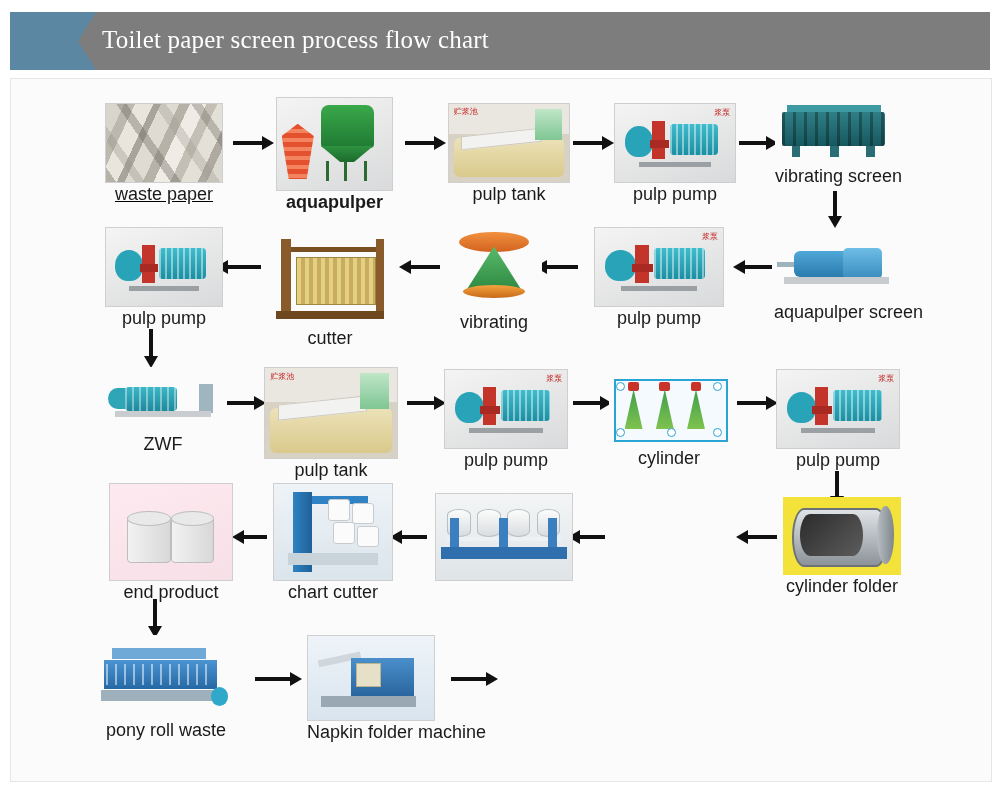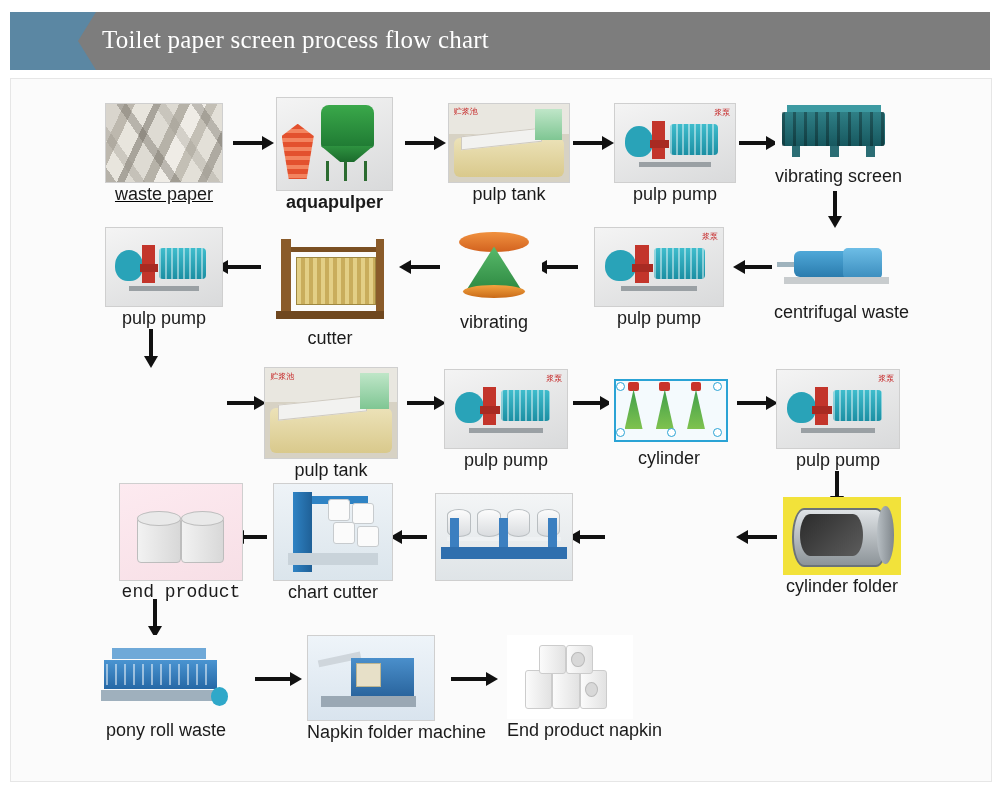--- a/index.html
+++ b/index.html
@@ -323,21 +323,21 @@
   <div class="arrow v" style="left:822px; top:112px; height:26px;"></div>
 
   <div class="node" style="left:763px; top:150px;">
     <div class="pic" style="width:128px;height:72px;border:none;background:transparent;">
       <div class="fill" style="inset:0;background:#fbfbfb;"></div>
       <div class="fill cs-shaft"></div>
       <div class="fill cs-body"></div>
       <div class="fill cs-drum"></div>
       <div class="fill cs-base"></div>
     </div>
-    <div class="cap">centrifugal waste</div>
+    <div class="cap">aquapulper screen</div>
   </div>
 
   <div class="arrow h left" style="left:733px; top:186px; width:28px;"></div>
 
   <div class="node" style="left:583px; top:148px;">
     <div class="pic" style="width:128px;height:78px;">
       <div class="fill bg-gray"></div>
       <div class="fill pp-vol"></div>
       <div class="fill pp-red"></div>
       <div class="fill pp-red2"></div>
@@ -385,20 +385,31 @@
       <div class="fill pp-red2"></div>
       <div class="fill pp-motor"></div>
       <div class="fill pp-motor-fin"></div>
       <div class="fill pp-foot"></div>
     </div>
     <div class="cap">pulp pump</div>
   </div>
 
   <div class="arrow v" style="left:138px; top:250px; height:28px;"></div>
 
+  <div class="node" style="left:92px; top:288px;">
+    <div class="pic" style="width:120px;height:66px;border:none;background:transparent;">
+      <div class="fill" style="inset:0;background:#fbfbfb;"></div>
+      <div class="fill zwf-head"></div>
+      <div class="fill zwf-body"></div>
+      <div class="fill zwf-fin"></div>
+      <div class="fill zwf-plate"></div>
+      <div class="fill zwf-base"></div>
+    </div>
+    <div class="cap">ZWF</div>
+  </div>
 
   <div class="arrow h" style="left:216px; top:322px; width:28px;"></div>
 
   <div class="node" style="left:253px; top:288px;">
     <div class="pic" style="width:132px;height:90px;">
       <div class="fill pt-wall"></div>
       <div class="fill pt-liquid"></div>
       <div class="fill pt-bar"></div>
       <div class="fill pt-green"></div>
       <div class="fill pt-tag">贮浆池</div>
@@ -502,21 +513,21 @@
       <div class="fill pc-roll" style="left:66%;top:20%;"></div>
       <div class="fill pc-roll" style="left:50%;top:40%;"></div>
       <div class="fill pc-roll" style="left:70%;top:44%;"></div>
       <div class="fill pc-table"></div>
     </div>
     <div class="cap">chart cutter</div>
   </div>
 
   <div class="arrow h left" style="left:232px; top:456px; width:24px;"></div>
 
-  <div class="node" style="left:108px; top:404px;font-family:Liberation Mono, monospace;">
+  <div class="node" style="left:98px; top:404px;">
     <div class="pic" style="width:122px;height:96px;">
       <div class="fill ep-bg"></div>
       <div class="fill ep-roll" style="left:14%;top:34%;width:34%;height:46%;"></div>
       <div class="fill ep-top" style="left:14%;top:28%;width:34%;height:14%;"></div>
       <div class="fill ep-roll" style="left:50%;top:34%;width:34%;height:46%;"></div>
       <div class="fill ep-top" style="left:50%;top:28%;width:34%;height:14%;"></div>
     </div>
     <div class="cap">end product</div>
   </div>
 
@@ -542,27 +553,14 @@
       <div class="fill nf-arm"></div>
       <div class="fill nf-body"></div>
       <div class="fill nf-panel"></div>
       <div class="fill nf-base"></div>
     </div>
     <div class="cap">Napkin folder machine</div>
   </div>
 
   <div class="arrow h" style="left:440px; top:598px; width:36px;"></div>
 
-  <div class="node" style="left:496px; top:556px;">
-    <div class="pic" style="width:126px;height:84px;border:none;">
-      <div class="fill epn-bg"></div>
-      <div class="fill epn-roll" style="left:14%;top:42%;width:20%;height:44%;"></div>
-      <div class="fill epn-roll" style="left:36%;top:42%;width:20%;height:44%;"></div>
-      <div class="fill epn-roll" style="left:58%;top:42%;width:20%;height:44%;"></div>
-      <div class="fill epn-roll" style="left:25%;top:12%;width:20%;height:32%;"></div>
-      <div class="fill epn-roll" style="left:47%;top:12%;width:20%;height:32%;"></div>
-      <div class="fill epn-core" style="left:62%;top:56%;width:9%;height:16%;"></div>
-      <div class="fill epn-core" style="left:51%;top:20%;width:9%;height:16%;"></div>
-    </div>
-    <div class="cap">End product napkin</div>
-  </div>
 
 </div>
 
 </body></html>

